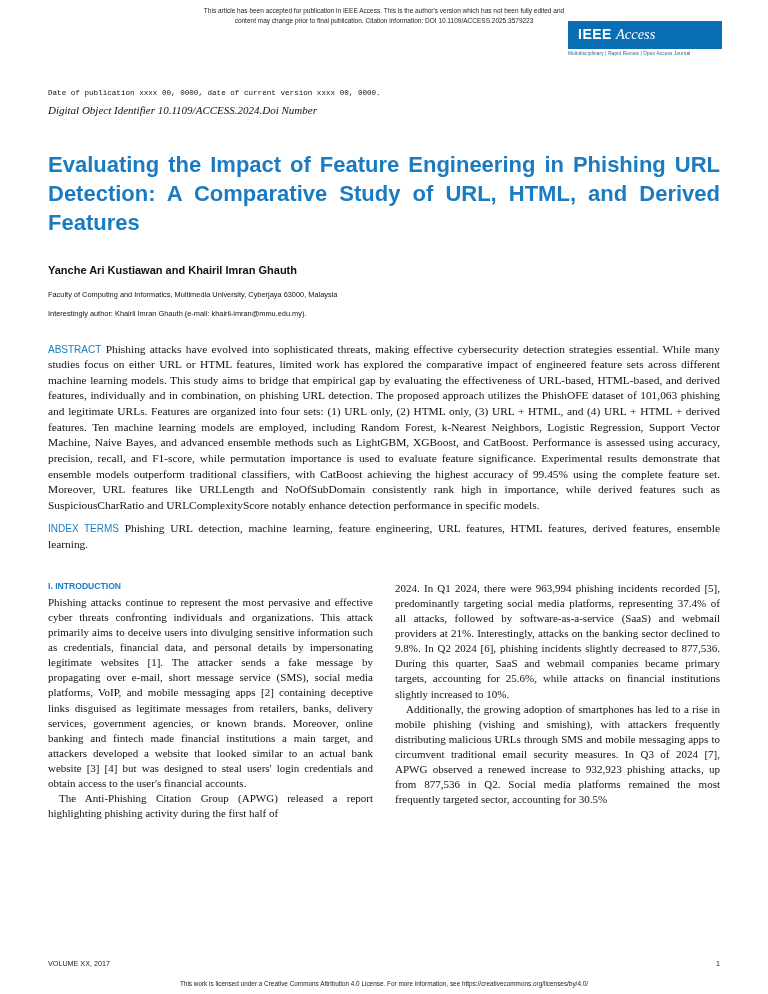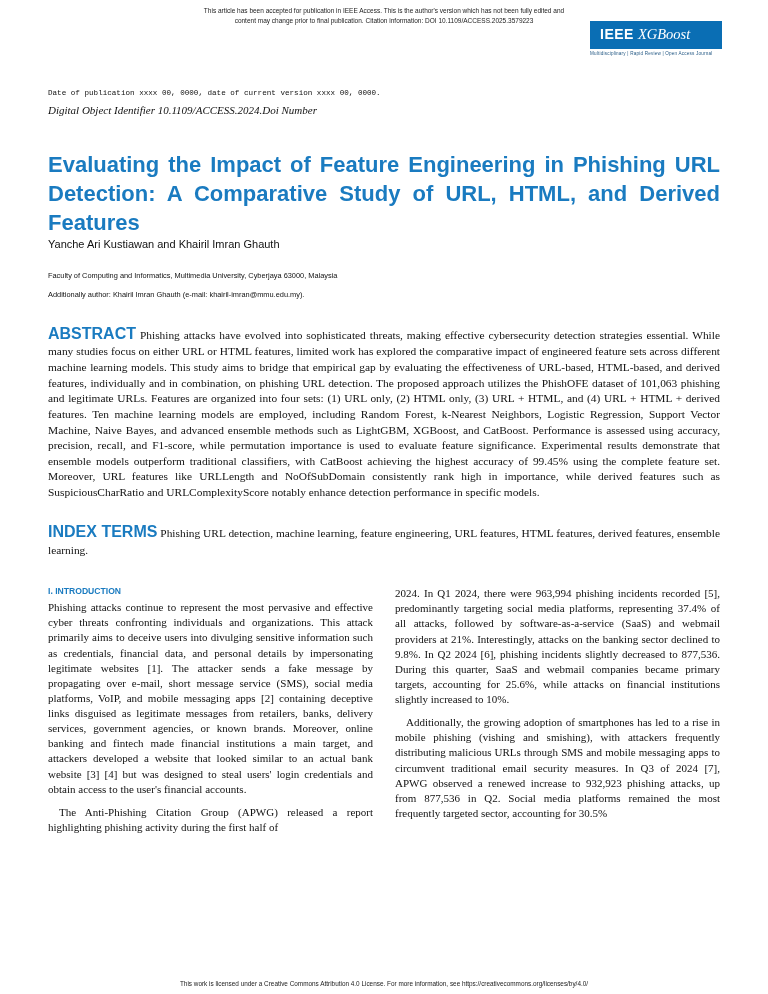--- a/index.html
+++ b/index.html
@@ -19,21 +19,21 @@
     text-align: center;
     font-family: "Liberation Sans", sans-serif;
     font-size: 6.5px;
     line-height: 1.6;
     color: #222222;
   }
   .logo-wrap {
     position: absolute;
     top: 21px;
     right: 46px;
-    width: 132px;
+    width: 154px;
     text-align: left;
   }
   .logo-box {
     background: #0a6eb4;
     color: #ffffff;
     padding: 5px 10px 6px 10px;
     display: flex;
     align-items: baseline;
     white-space: nowrap;
   }
@@ -73,74 +73,75 @@
   h1.paper-title {
     margin-top: 34px;
     font-family: "Liberation Sans", sans-serif;
     font-weight: bold;
     font-size: 22px;
     line-height: 1.33;
     color: #1a7bc0;
     text-align: justify;
   }
   .authors {
-    font-family: "Liberation Sans", sans-serif;
-    font-weight: normal;
+    margin-top: 26px;
+    font-family: "Liberation Sans", sans-serif;
+    font-weight: bold;
     font-size: 11px;
     color: #111111;
   }
   .affiliation {
-    margin-top: 21px;
+    margin-top: 14px;
     font-family: "Liberation Sans", sans-serif;
     font-size: 7.4px;
     color: #111111;
   }
   .corresponding {
     margin-top: 10px;
     font-family: "Liberation Sans", sans-serif;
     font-size: 7.4px;
     color: #111111;
   }
   .abstract-para {
     margin-top: 24px;
     font-size: 11.4px;
     line-height: 1.37;
     text-align: justify;
   }
   .index-para {
-    margin-top: 20px;
+    margin-top: 8px;
     font-size: 11.4px;
     line-height: 1.37;
     text-align: justify;
   }
   .blue-label {
     font-family: "Liberation Sans", sans-serif;
-    font-weight: bold;
+    font-weight: normal;
     color: #1a7bc0;
-    font-size: 16px;
+    font-size: 10px;
   }
   .columns {
     margin-top: 28px;
     display: flex;
     gap: 22px;
   }
   .col { flex: 1 1 0; min-width: 0; }
   .section-heading {
     font-family: "Liberation Sans", sans-serif;
     font-weight: bold;
     font-size: 8.6px;
     color: #1a7bc0;
     margin-bottom: 4px;
   }
   .col p {
     font-size: 11px;
     line-height: 1.375;
     text-align: justify;
   }
-  .col p.indent { text-indent: 11px; margin-top: 8px; }
+  .col p.indent { text-indent: 11px; }
   .footer-row {
     position: absolute;
     left: 48px;
     right: 48px;
     bottom: 26px;
     display: flex;
     justify-content: space-between;
     font-family: "Liberation Sans", sans-serif;
     font-size: 7.2px;
     color: #222222;
@@ -162,37 +163,37 @@
 <div class="page">
 
   <div class="disclaimer">
     <div>This article has been accepted for publication in IEEE Access. This is the author's version which has not been fully edited and</div>
     <div>content may change prior to final publication. Citation information: DOI 10.1109/ACCESS.2025.3579223</div>
   </div>
 
   <div class="logo-wrap">
     <div class="logo-box">
       <span class="logo-ieee">IEEE</span>
-      <span class="logo-access">XGBoost</span>
+      <span class="logo-access">Access</span>
     </div>
     <div class="logo-tagline">Multidisciplinary | Rapid Review | Open Access Journal</div>
   </div>
 
   <div class="content">
 
     <div class="meta">
       <div class="meta-date">Date of publication xxxx 00, 0000, date of current version xxxx 00, 0000.</div>
       <div class="meta-doi">Digital Object Identifier 10.1109/ACCESS.2024.Doi Number</div>
     </div>
 
     <h1 class="paper-title">Evaluating the Impact of Feature Engineering in Phishing URL Detection: A Comparative Study of URL, HTML, and Derived Features</h1>
 
     <div class="authors">Yanche Ari Kustiawan and Khairil Imran Ghauth</div>
     <div class="affiliation">Faculty of Computing and Informatics, Multimedia University, Cyberjaya 63000, Malaysia</div>
-    <div class="corresponding">Additionally author: Khairil Imran Ghauth (e-mail: khairil-imran@mmu.edu.my).</div>
+    <div class="corresponding">Interestingly author: Khairil Imran Ghauth (e-mail: khairil-imran@mmu.edu.my).</div>
 
     <p class="abstract-para">
       <span class="blue-label">ABSTRACT</span>
       <span>Phishing attacks have evolved into sophisticated threats, making effective cybersecurity detection strategies essential. While many studies focus on either URL or HTML features, limited work has explored the comparative impact of engineered feature sets across different machine learning models. This study aims to bridge that empirical gap by evaluating the effectiveness of URL-based, HTML-based, and derived features, individually and in combination, on phishing URL detection. The proposed approach utilizes the PhishOFE dataset of 101,063 phishing and legitimate URLs. Features are organized into four sets: (1) URL only, (2) HTML only, (3) URL + HTML, and (4) URL + HTML + derived features. Ten machine learning models are employed, including Random Forest, k-Nearest Neighbors, Logistic Regression, Support Vector Machine, Naive Bayes, and advanced ensemble methods such as LightGBM, XGBoost, and CatBoost. Performance is assessed using accuracy, precision, recall, and F1-score, while permutation importance is used to evaluate feature significance. Experimental results demonstrate that ensemble models outperform traditional classifiers, with CatBoost achieving the highest accuracy of 99.45% using the complete feature set. Moreover, URL features like URLLength and NoOfSubDomain consistently rank high in importance, while derived features such as SuspiciousCharRatio and URLComplexityScore notably enhance detection performance in specific models.</span>
     </p>
 
     <p class="index-para">
       <span class="blue-label">INDEX TERMS</span>
       <span>Phishing URL detection, machine learning, feature engineering, URL features, HTML features, derived features, ensemble learning.</span>
     </p>
@@ -204,16 +205,20 @@
         <p class="indent">The Anti-Phishing Citation Group (APWG) released a report highlighting phishing activity during the first half of</p>
       </div>
       <div class="col">
         <p>2024. In Q1 2024, there were 963,994 phishing incidents recorded [5], predominantly targeting social media platforms, representing 37.4% of all attacks, followed by software-as-a-service (SaaS) and webmail providers at 21%. Interestingly, attacks on the banking sector declined to 9.8%. In Q2 2024 [6], phishing incidents slightly decreased to 877,536. During this quarter, SaaS and webmail companies became primary targets, accounting for 25.6%, while attacks on financial institutions slightly increased to 10%.</p>
         <p class="indent">Additionally, the growing adoption of smartphones has led to a rise in mobile phishing (vishing and smishing), with attackers frequently distributing malicious URLs through SMS and mobile messaging apps to circumvent traditional email security measures. In Q3 of 2024 [7], APWG observed a renewed increase to 932,923 phishing attacks, up from 877,536 in Q2. Social media platforms remained the most frequently targeted sector, accounting for 30.5%</p>
       </div>
     </div>
 
   </div>
 
+  <div class="footer-row">
+    <span>VOLUME XX, 2017</span>
+    <span>1</span>
+  </div>
 
   <div class="license-line">This work is licensed under a Creative Commons Attribution 4.0 License. For more information, see https://creativecommons.org/licenses/by/4.0/</div>
 
 </div>
 
 </body></html>

